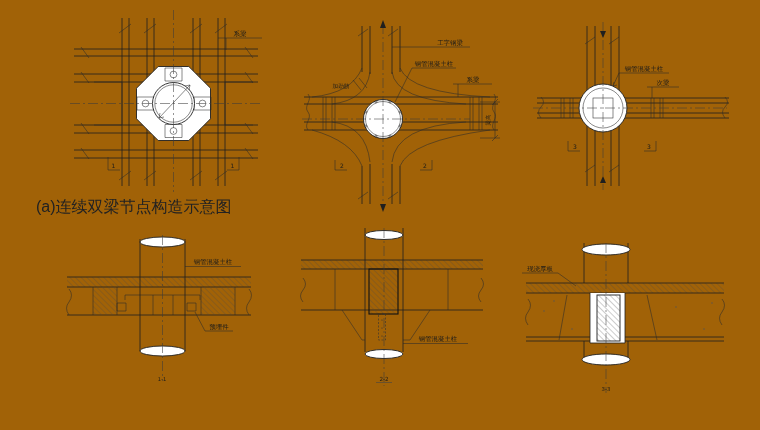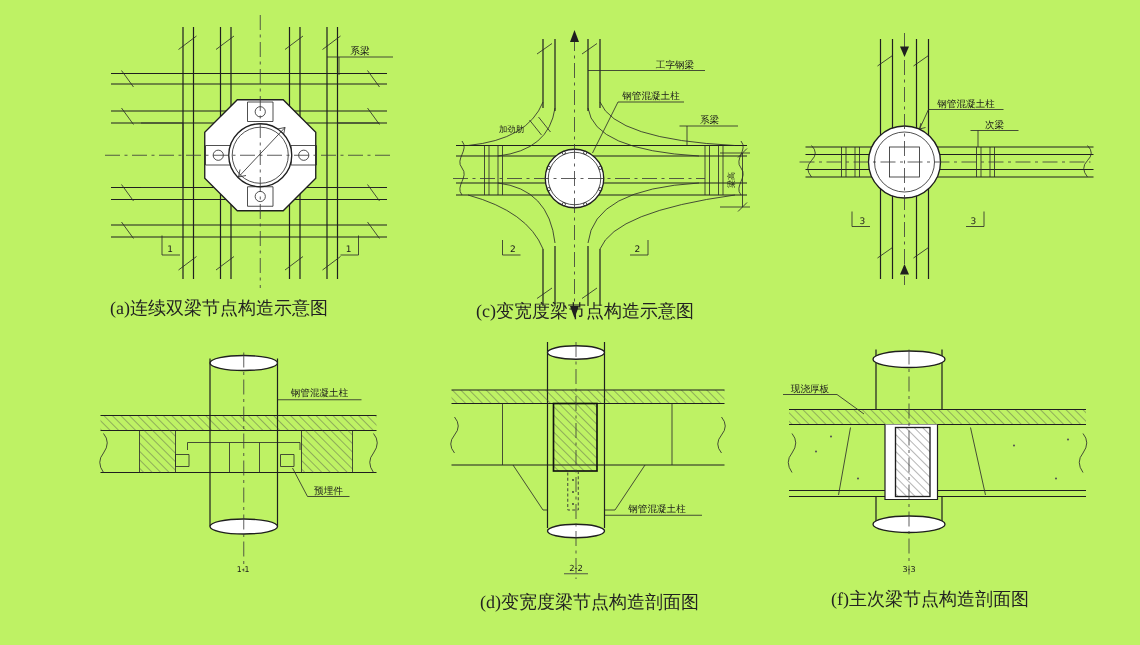--- a/index.html
+++ b/index.html
@@ -1,20 +1,20 @@
 <!DOCTYPE html>
 <html><head>
 <meta charset="utf-8">
 <style>
   html,body{margin:0;padding:0;background:#ffffff;}
-  .canvas{position:relative;width:760px;height:430px;background:#bef264;overflow:hidden;
+  .canvas{position:relative;width:760px;height:430px;background:#a16207;overflow:hidden;
           font-family:"DejaVu Sans",sans-serif;}
   .fig{position:absolute;}
-  .caption{position:absolute;text-align:center;font-size:12px;color:#222;white-space:nowrap;
-           font-family:Liberation Serif, serif;}
+  .caption{position:absolute;text-align:left;font-size:16px;color:#222;white-space:nowrap;
+           font-family:Liberation Sans, sans-serif;}
   svg{display:block;overflow:visible;}
   .ln{stroke:#1f1f1f;stroke-width:0.8;fill:none;}
   .fin{stroke:#2a2a2a;stroke-width:0.55;fill:none;}
   .cl{stroke:#3a3a3a;stroke-width:0.55;fill:none;stroke-dasharray:10 3 2 3;}
   .wh{fill:#ffffff;stroke:#1f1f1f;stroke-width:0.9;}
   .lbl{font-family:"DejaVu Sans",sans-serif;fill:#1a1a1a;}
 </style>
 </head>
 <body>
 
@@ -93,21 +93,20 @@
       <text class="lbl" x="43" y="70" font-size="5.6" text-anchor="middle">加劲肋</text>
 
       <path class="fin" d="M182,84H202 M182,120H202 M197,84V120 M194,87l6,-6 M194,123l6,-6"></path>
       <text class="lbl" x="191.5" y="102" font-size="5.4" text-anchor="middle" transform="rotate(-90 191.5 102)">梁高</text>
 
       <path class="fin" d="M37,142V152H49 M134,142V152H122"></path>
       <text class="lbl" x="44" y="150" font-size="6" text-anchor="middle">2</text>
       <text class="lbl" x="127" y="150" font-size="6" text-anchor="middle">2</text>
     </svg>
   </div>
-  <div class="caption" style="left:280px;top:199px;width:220px;">(c)变宽度梁节点构造示意图</div>
 
   <div class="fig" style="left:531px;top:20px;">
     <svg width="205" height="172" viewBox="0 0 205 172">
       <path class="ln" d="M56,6V166 M64,6V166 M80,6V166 M88,6V166"></path>
       <path class="ln" d="M6,78H198 M6,83H198 M6,93H198 M6,98H198"></path>
       <path class="fin" d="M30,78V98 M33,78V98 M39,78V98 M42,78V98 M120,78V98 M123,78V98 M129,78V98 M132,78V98"></path>
       <circle class="wh" cx="72" cy="88" r="24"></circle>
       <circle class="fin" cx="72" cy="88" r="20"></circle>
       <rect class="fin" x="62" y="78" width="20" height="20"></rect>
       <path class="cl" d="M72,2V170 M2,88H196"></path>
@@ -172,23 +171,22 @@
       <circle cx="96" cy="108" r="0.6" fill="#333"></circle>
       <path class="fin" d="M56,82L76,112 M144,82L124,112 M76,112H79 M124,112H117"></path>
       <path class="fin" d="M17,50q5,6 0,12q-5,6 0,12 M195,50q5,6 0,12q-5,6 0,12"></path>
       <path class="cl" d="M98,0V158"></path>
       <path class="fin" d="M117,115.5H182"></path>
       <text class="lbl" x="152" y="113" font-size="6.4" text-anchor="middle">钢管混凝土柱</text>
       <path d="M90,154.5H106" stroke="#444" stroke-width="0.6" fill="none"></path>
       <text class="lbl" x="98" y="152.5" font-size="5.6" text-anchor="middle" fill="#444">2-2</text>
     </svg>
   </div>
-  <div class="caption" style="left:283px;top:393px;width:220px;">(d)变宽度梁节点构造剖面图</div>
-
-  <div class="fig" style="left:506px;top:233px;text-align:center;">
+
+  <div class="fig" style="left:506px;top:243px;text-align:center;">
     <svg width="235" height="152" viewBox="0 0 235 152">
       <defs>
         <pattern id="hf" width="4" height="4" patternUnits="userSpaceOnUse" patternTransform="rotate(-45)">
           <path d="M0,0V4" stroke="#4a4a4a" stroke-width="0.55"></path>
         </pattern>
       </defs>
       <path class="ln" d="M78,0V40 M122,0V40 M78,98V119 M122,98V119"></path>
       <ellipse class="wh" cx="100" cy="6.5" rx="24" ry="5.5"></ellipse>
       <ellipse class="wh" cx="100" cy="116.5" rx="24" ry="5.5"></ellipse>
       <rect x="20" y="40" width="198" height="10" fill="url(#hf)"></rect>
@@ -205,15 +203,14 @@
         <circle cx="170" cy="64" r="0.7"></circle>
           <circle cx="198" cy="86" r="0.7"></circle>
           <circle cx="206" cy="60" r="0.7"></circle>
       </g>
       <path class="cl" d="M100,0V150"></path>
       <path class="fin" d="M16,30H52 M52,30L70,43"></path>
       <text class="lbl" x="34" y="28" font-size="6.4" text-anchor="middle">现浇厚板</text>
       <text class="lbl" x="100" y="148" font-size="5.4" text-anchor="middle" fill="#666">3-3</text>
     </svg>
   </div>
-  <div class="caption" style="left:510px;top:391px;width:220px;">(f)主次梁节点构造剖面图</div>
 
 </div>
 
 </body></html>

